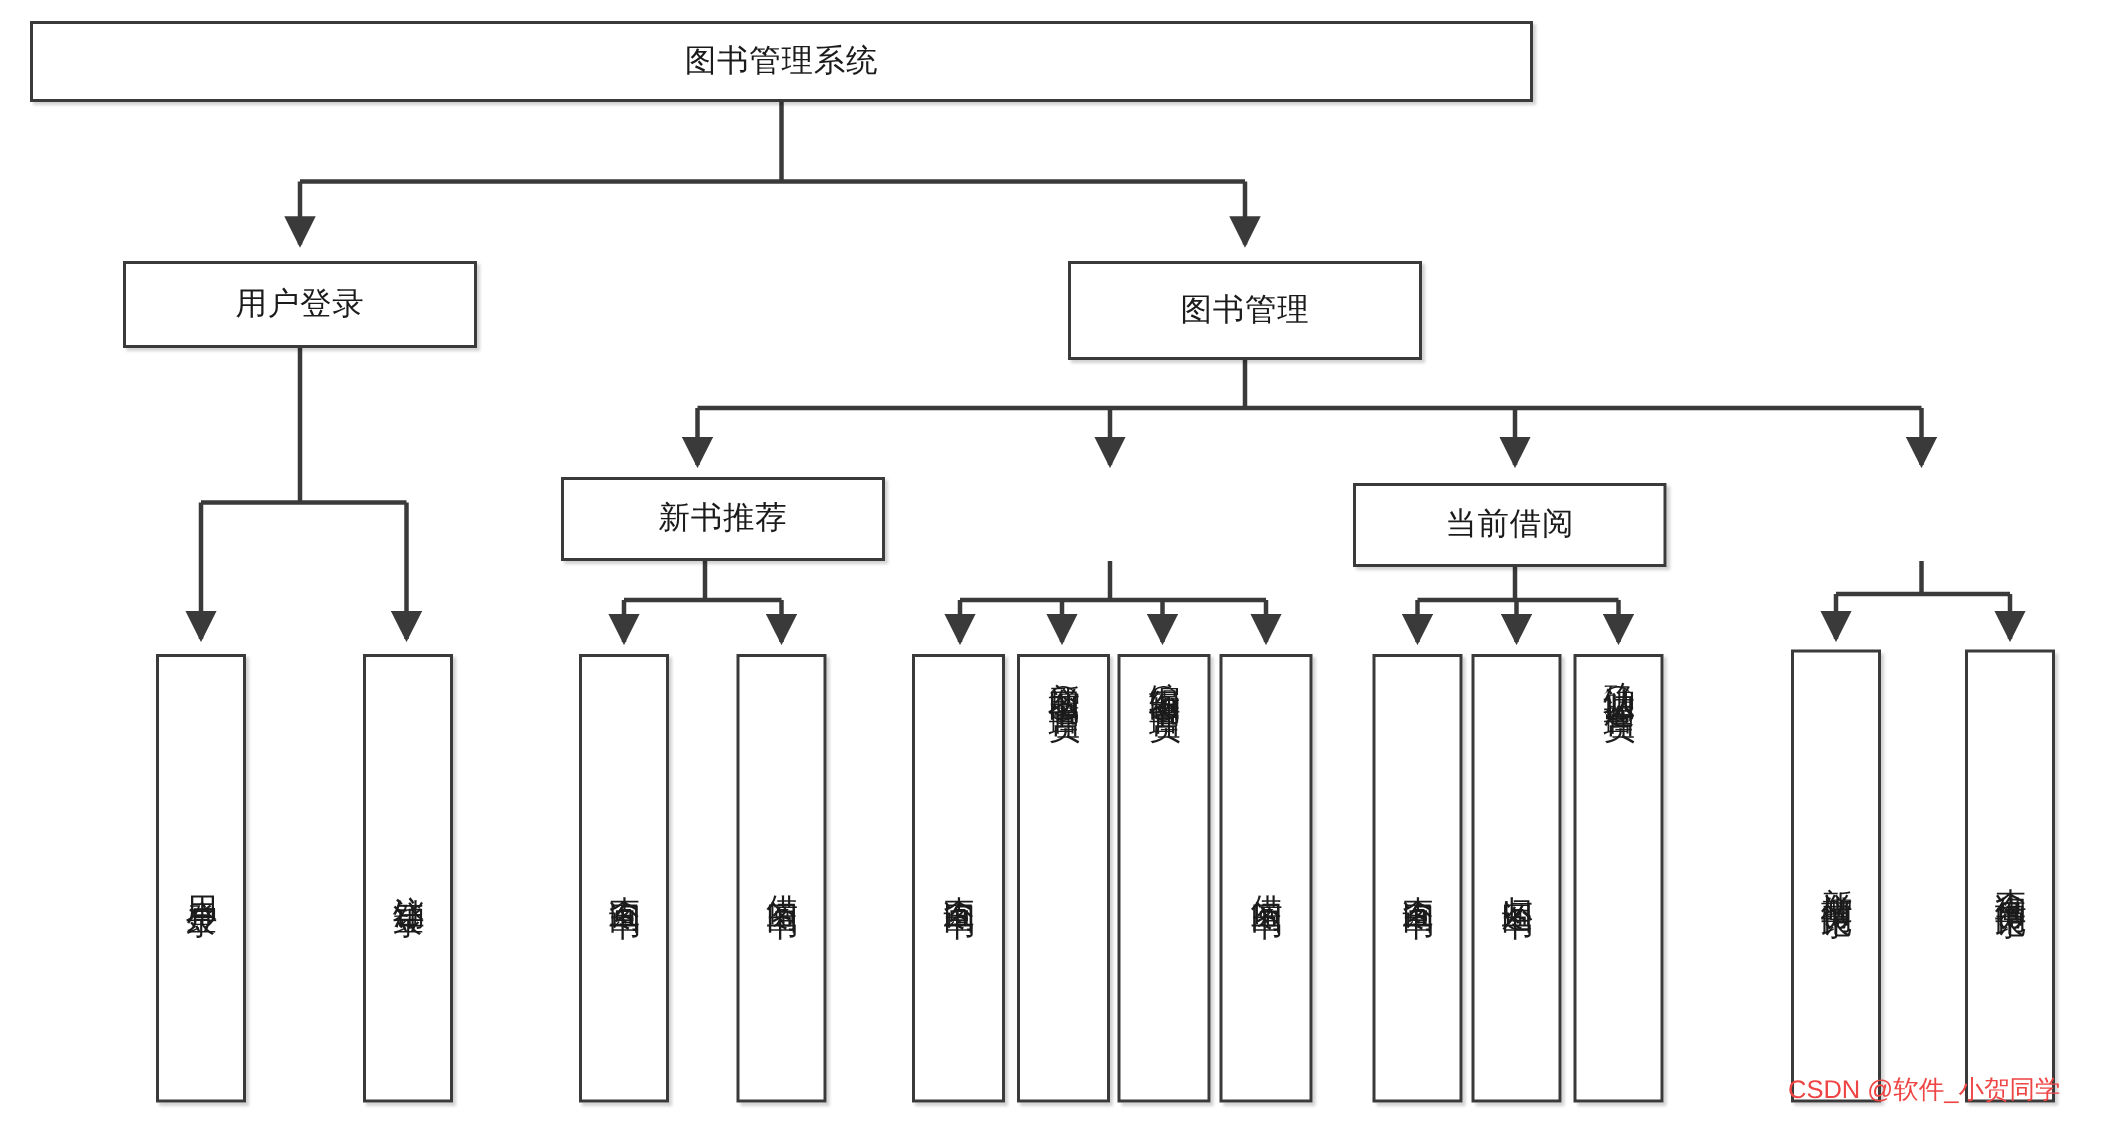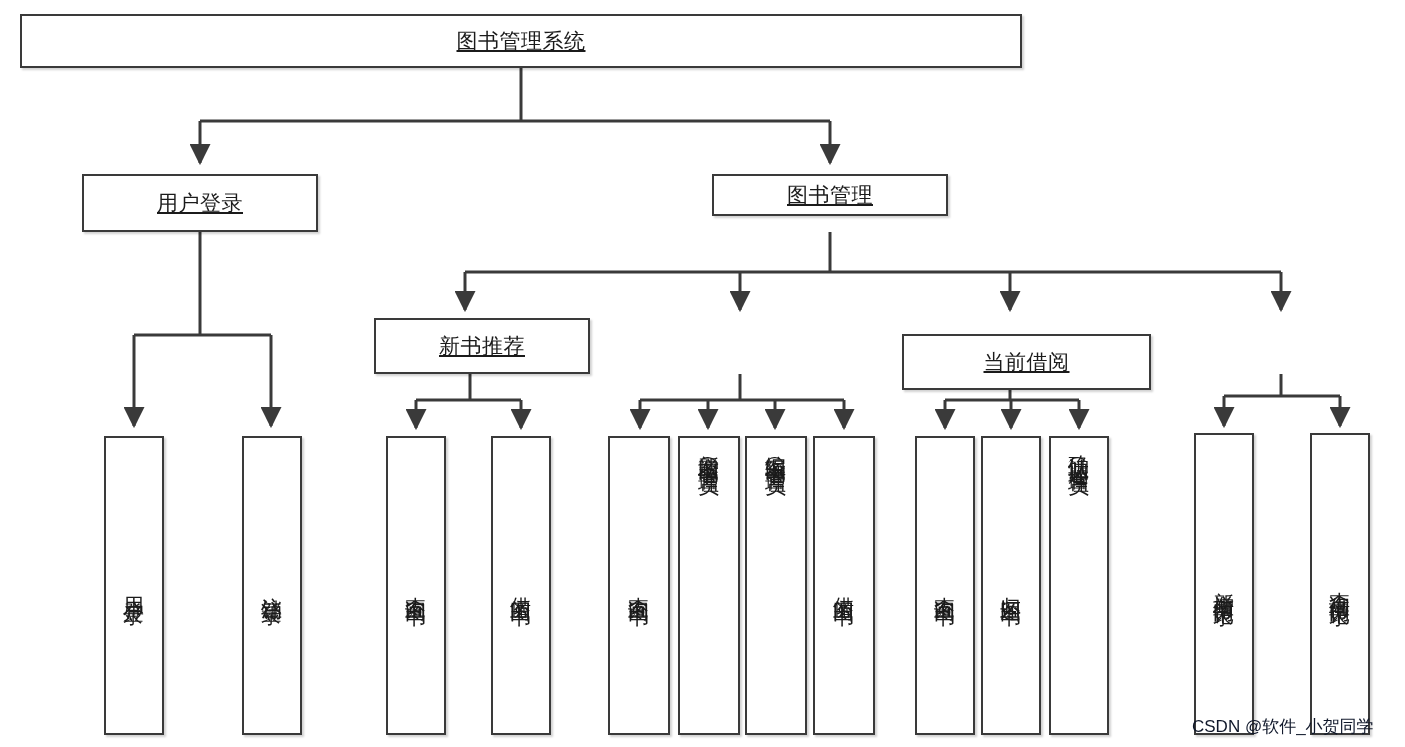--- a/index.html
+++ b/index.html
@@ -35,21 +35,20 @@
     justify-content: center;
     z-index: 3;
   }
   .node-label-h {
     font-size: 21px;
     color: #1b1b1b;
     line-height: 1.1;
     letter-spacing: 0.5px;
     white-space: nowrap;
     user-select: none;
-    text-decoration: underline;
   }
   .node-box.vertical {
     align-items: flex-start;
     justify-content: center;
     padding-top: 0;
   }
   .node-label-v {
     writing-mode: vertical-rl;
     text-orientation: upright;
     font-size: 21px;
@@ -58,21 +57,21 @@
     line-height: 1;
     user-select: none;
     white-space: nowrap;
   }
   .node-box.v-center {
     align-items: center;
   }
   .watermark {
     position: absolute;
     font-size: 17px;
-    color: #0f172a;
+    color: #ef4444;
     white-space: nowrap;
     z-index: 6;
     user-select: none;
   }
 </style>
 </head>
 <body>
 
 <div id="canvas">
 
@@ -130,30 +129,30 @@
   </svg>
 
   <div class="node-box" style="left:20px; top:14px; width:1002px; height:54px;">
     <span class="node-label-h">图书管理系统</span>
   </div>
 
   <div class="node-box" style="left:82px; top:174px; width:236px; height:58px;">
     <span class="node-label-h">用户登录</span>
   </div>
 
-  <div class="node-box" style="left:712px; top:174px; width:236px; height:42px;">
+  <div class="node-box" style="left:712px; top:174px; width:236px; height:66px;">
     <span class="node-label-h">图书管理</span>
   </div>
 
   <div class="node-box" style="left:362px; top:318px; width:216px; height:56px;margin-left:12px;">
     <span class="node-label-h">新书推荐</span>
   </div>
 
 
-  <div class="node-box" style="left:902px; top:334px; width:249px; height:56px;">
+  <div class="node-box" style="left:902px; top:322px; width:209px; height:56px;">
     <span class="node-label-h">当前借阅</span>
   </div>
 
 
   <div class="node-box vertical v-center" style="left:104px; top:436px; width:60px; height:299px;">
     <span class="node-label-v">用户登录</span>
   </div>
 
   <div class="node-box vertical v-center" style="left:242px; top:436px; width:60px; height:299px;">
     <span class="node-label-v">注销登录</span>

